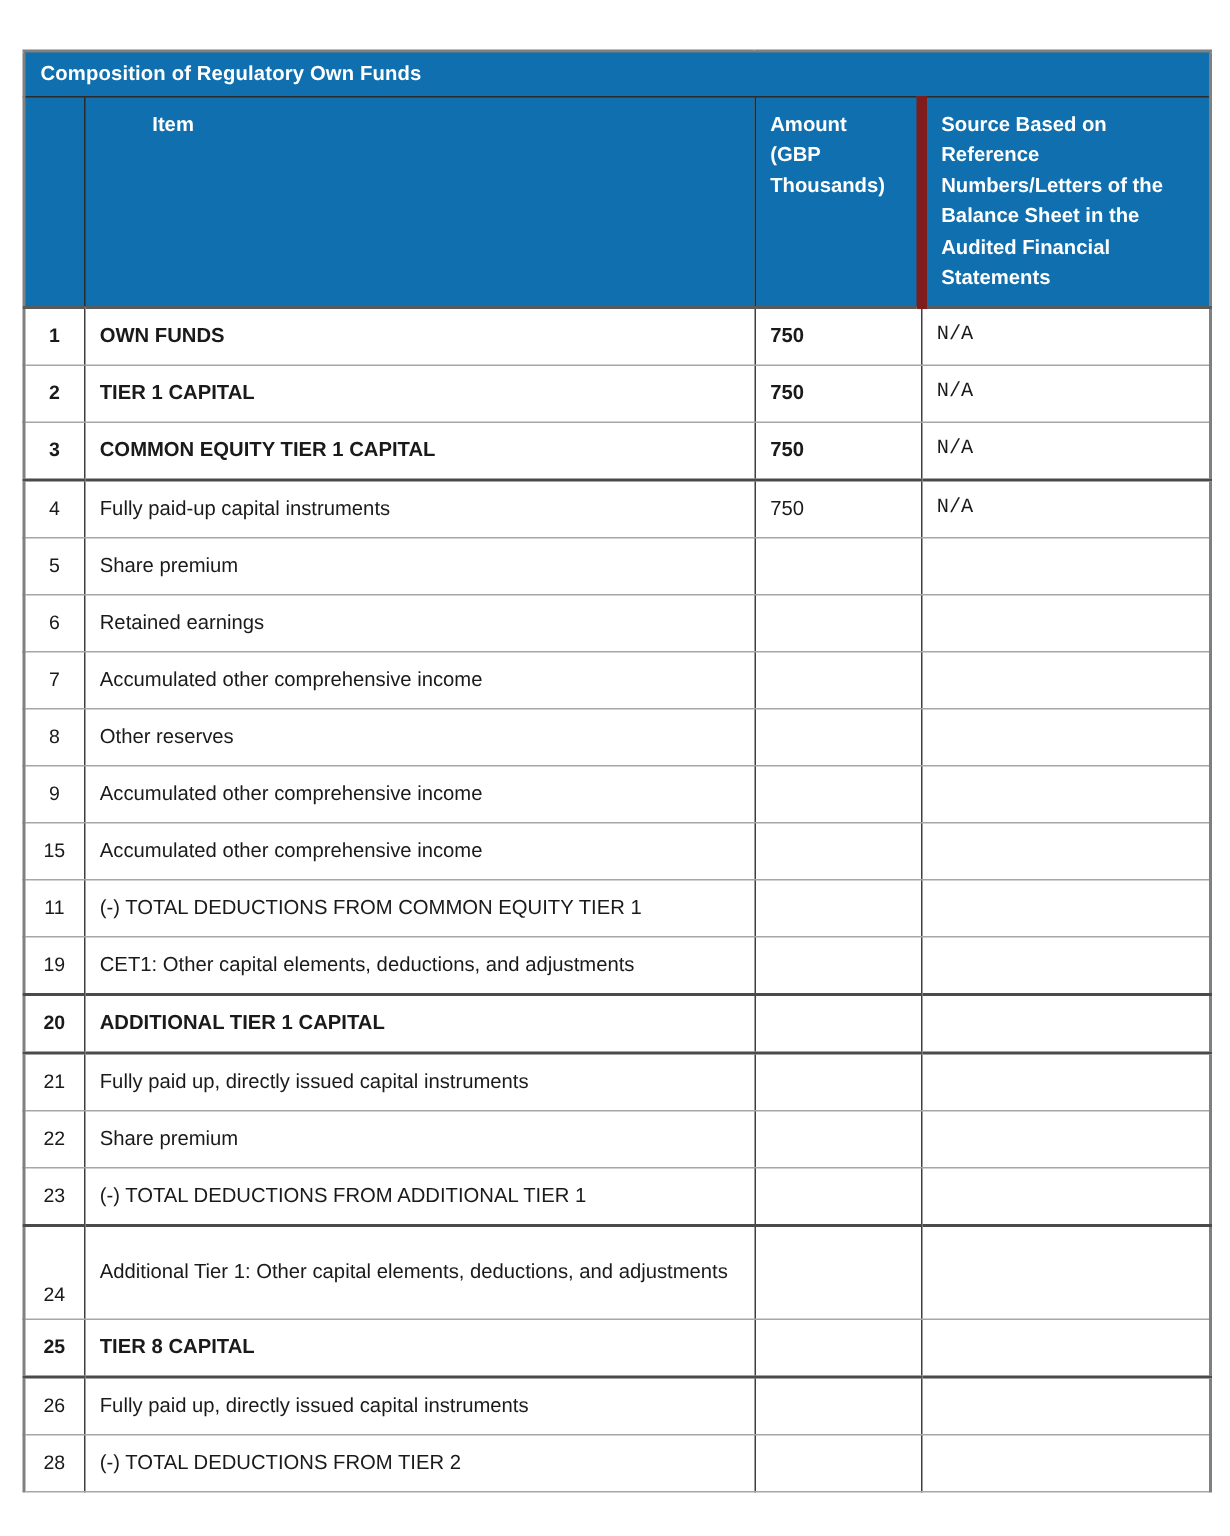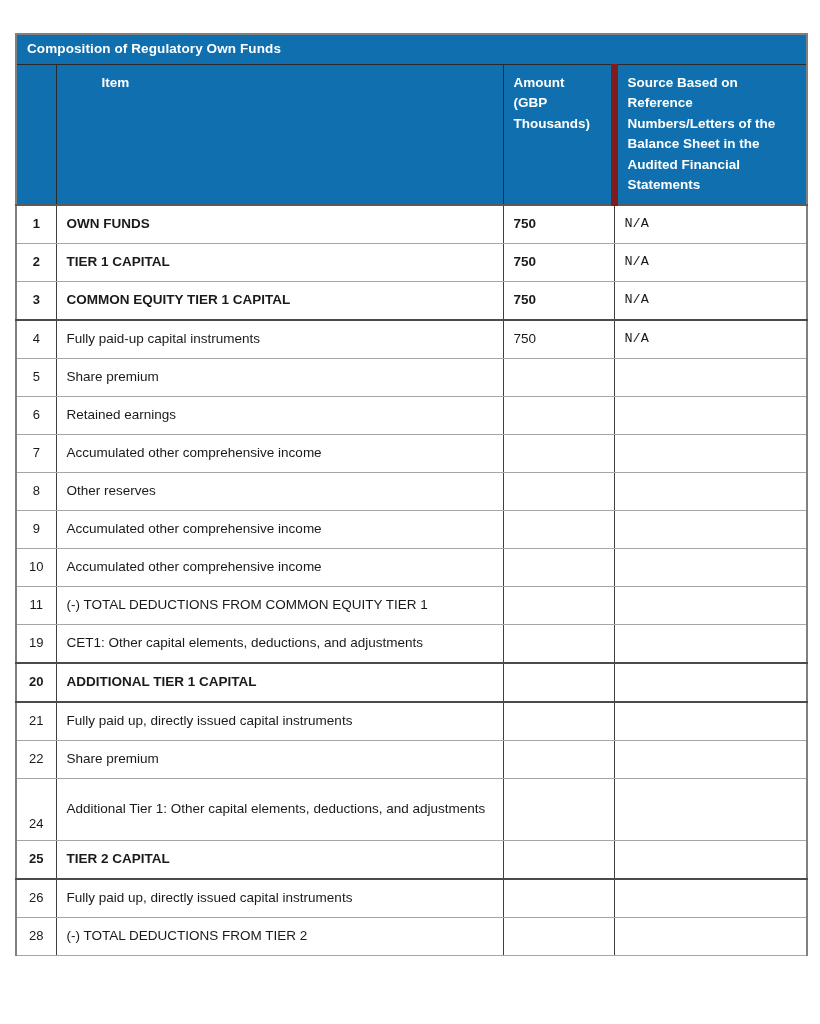--- a/index.html
+++ b/index.html
@@ -214,21 +214,21 @@
             <td class="t-amt"></td>
             <td class="t-src"></td>
           </tr>
           <tr>
             <td class="t-num">9</td>
             <td class="t-item">Accumulated other comprehensive income</td>
             <td class="t-amt"></td>
             <td class="t-src"></td>
           </tr>
           <tr>
-            <td class="t-num">10</td>
+            <td class="t-num">15</td>
             <td class="t-item">Accumulated other comprehensive income</td>
             <td class="t-amt"></td>
             <td class="t-src"></td>
           </tr>
           <tr>
             <td class="t-num">11</td>
             <td class="t-item">(-) TOTAL DEDUCTIONS FROM COMMON EQUITY TIER 1</td>
             <td class="t-amt"></td>
             <td class="t-src"></td>
           </tr>
@@ -249,29 +249,35 @@
             <td class="t-item">Fully paid up, directly issued capital instruments</td>
             <td class="t-amt"></td>
             <td class="t-src"></td>
           </tr>
           <tr>
             <td class="t-num">22</td>
             <td class="t-item">Share premium</td>
             <td class="t-amt"></td>
             <td class="t-src"></td>
           </tr>
+          <tr class="thick-under">
+            <td class="t-num">23</td>
+            <td class="t-item">(-) TOTAL DEDUCTIONS FROM ADDITIONAL TIER 1</td>
+            <td class="t-amt"></td>
+            <td class="t-src"></td>
+          </tr>
           <tr class="tall">
             <td class="t-num">24</td>
             <td class="t-item">Additional Tier 1: Other capital elements, deductions, and adjustments</td>
             <td class="t-amt"></td>
             <td class="t-src"></td>
           </tr>
           <tr class="bold thick-under">
             <td class="t-num">25</td>
-            <td class="t-item">TIER 2 CAPITAL</td>
+            <td class="t-item">TIER 8 CAPITAL</td>
             <td class="t-amt"></td>
             <td class="t-src"></td>
           </tr>
           <tr>
             <td class="t-num">26</td>
             <td class="t-item">Fully paid up, directly issued capital instruments</td>
             <td class="t-amt"></td>
             <td class="t-src"></td>
           </tr>
           <tr>

